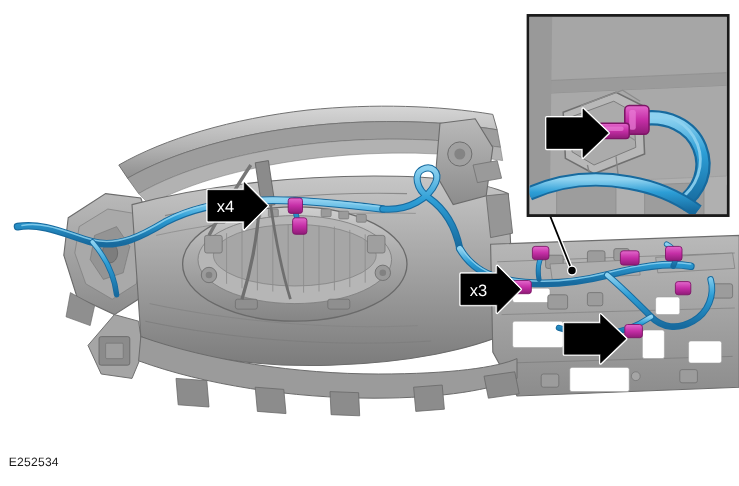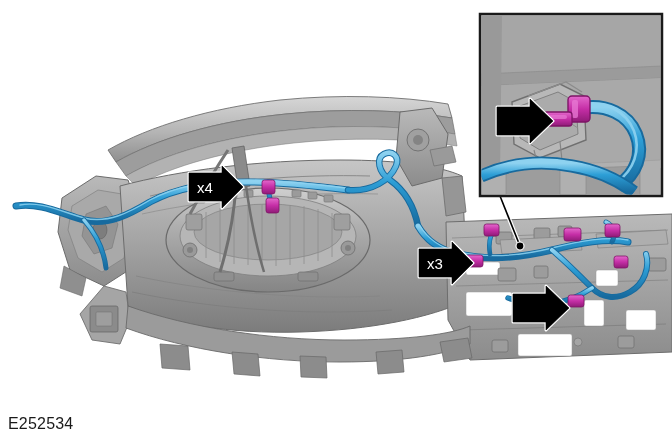--- a/index.html
+++ b/index.html
@@ -1,20 +1,20 @@
 <!DOCTYPE html>
 <html><head>
 <meta charset="utf-8">
 <style>
   html,body{margin:0;padding:0;background:#ffffff;}
   body{width:672px;height:442px;position:relative;overflow:hidden;
        font-family:"Liberation Sans",sans-serif;}
   #stage{position:absolute;left:0;top:0;width:672px;height:442px;}
   svg.layer{position:absolute;left:0;top:0;width:672px;height:442px;display:block;}
-  .figid{position:absolute;left:8px;top:415px;font-size:16px;color:#1a1a1a;
+  .figid{position:absolute;left:8px;top:415px;font-size:11px;color:#1a1a1a;
          letter-spacing:.2px;font-family:"Liberation Sans",sans-serif;}
   .callout-text{font-family:"Liberation Sans",sans-serif;font-size:15px;fill:#ffffff;
                 font-weight:400;}
 </style>
 </head>
 <body>
 
 <div id="stage">
 
   <svg class="layer" viewBox="0 0 672 442">

